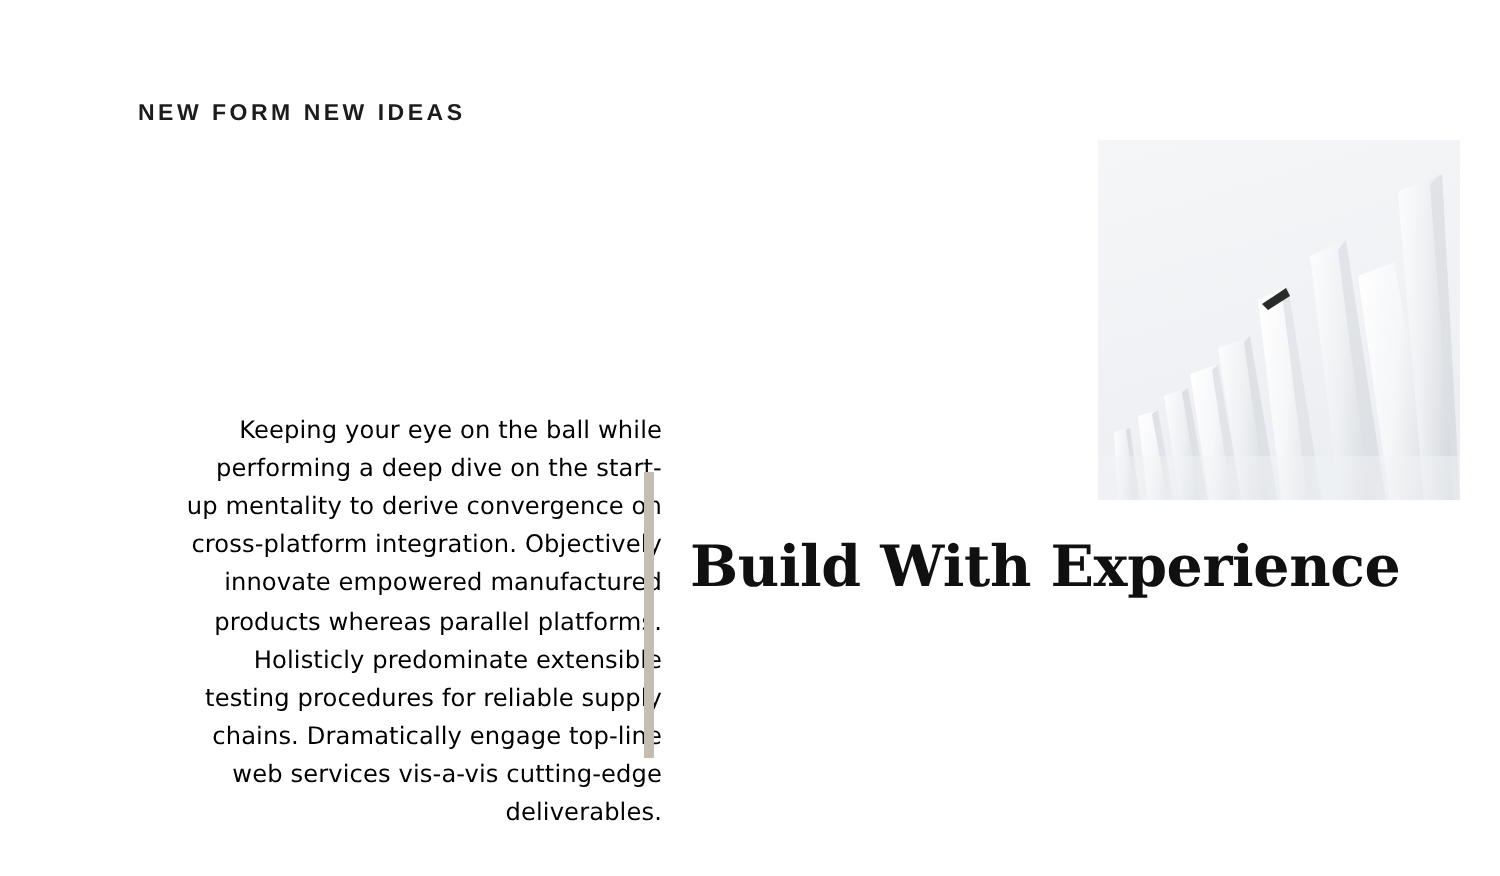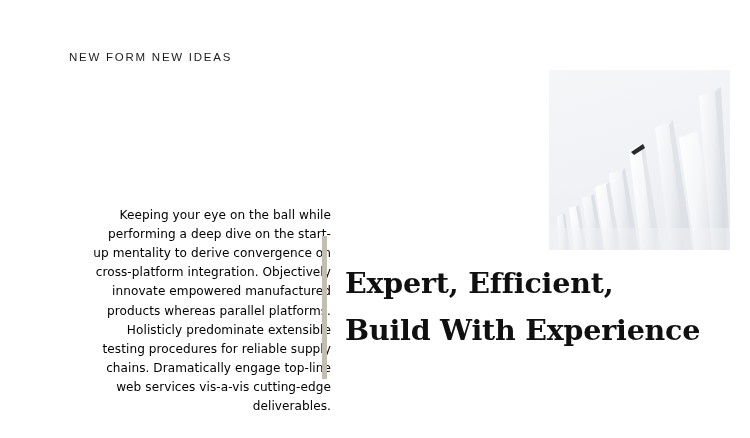--- a/index.html
+++ b/index.html
@@ -21,21 +21,21 @@
     background: #ffffff;
   }
 
   
   .eyebrow {
     position: absolute;
     left: 57px;
     top: 51px;
     font-family: "Liberation Sans", sans-serif;
     font-size: 11.5px;
-    font-weight: 400;
+    font-weight: 700;
     letter-spacing: 1.75px;
     color: #1c1c1c;
     text-transform: uppercase;
     white-space: nowrap;
     padding-left: 12px;
   }
 
   
   .body-copy {
     position: absolute;
@@ -93,21 +93,20 @@
 
 <div class="page">
 
   <div class="eyebrow">NEW FORM NEW IDEAS</div>
 
   <p class="body-copy">Keeping your eye on the ball while performing a deep dive on the start-up mentality to derive convergence on cross-platform integration. Objectively innovate empowered manufactured products whereas parallel platforms. Holisticly predominate extensible testing procedures for reliable supply chains. Dramatically engage top-line web services vis-a-vis cutting-edge deliverables.</p>
 
   <div class="divider"></div>
 
   <h1 class="headline">
-    <span class="hl-line">Expert, Efficient,</span>
     <span class="hl-line">Build With Experience</span>
   </h1>
 
   <figure class="photo">
     <svg viewBox="0 0 181 180" xmlns="http://www.w3.org/2000/svg" aria-hidden="true">
       <defs>
         <linearGradient id="bgGrad" x1="0" y1="0" x2="0.3" y2="1">
           <stop offset="0%" stop-color="#f5f6f8"></stop>
           <stop offset="60%" stop-color="#f1f2f5"></stop>
           <stop offset="100%" stop-color="#eceef1"></stop>

